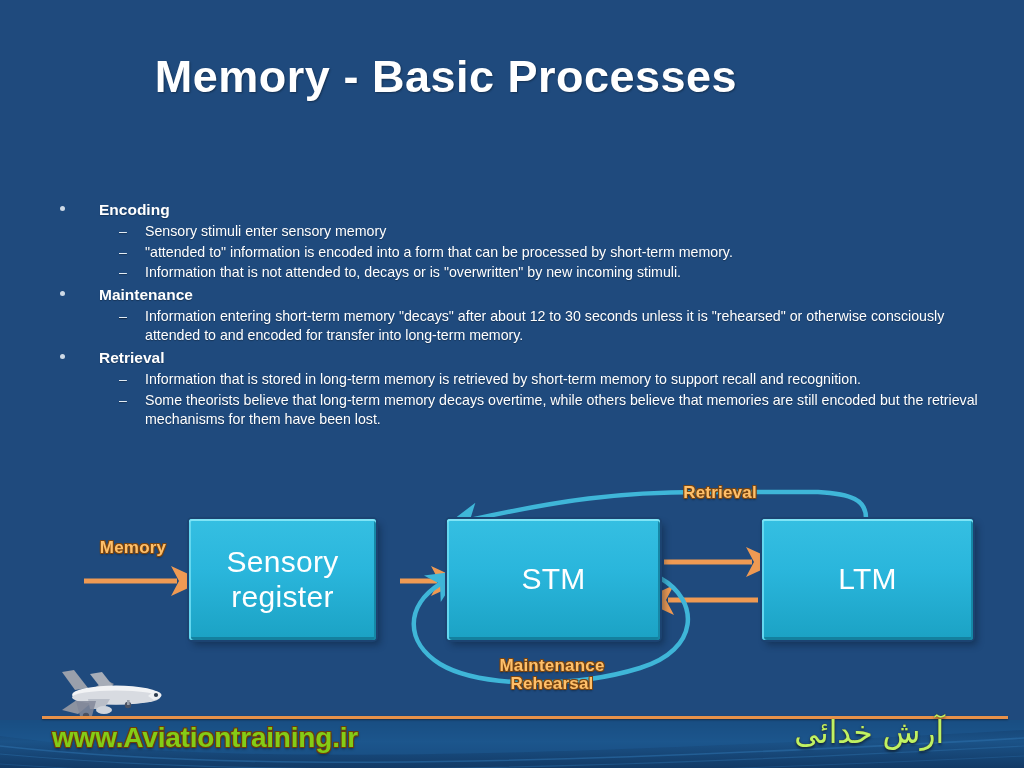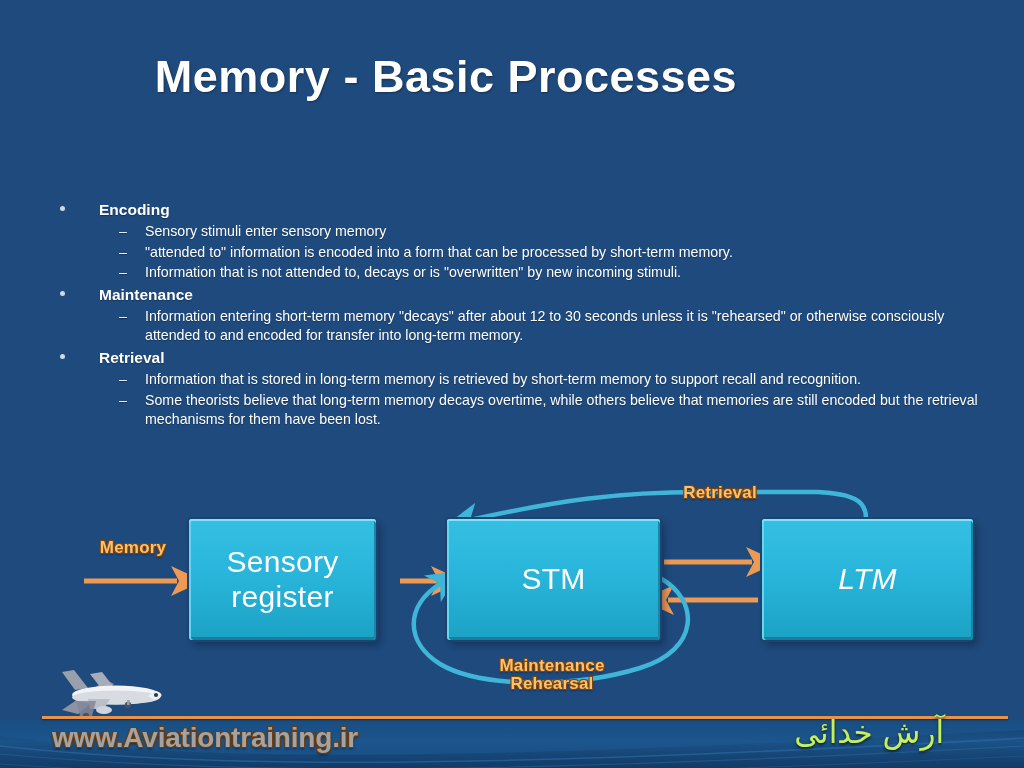--- a/index.html
+++ b/index.html
@@ -93,21 +93,21 @@
     justify-content: center;
     text-align: center;
     color: #ffffff;
     font-size: 30px;
     font-weight: normal;
     line-height: 1.16;
     letter-spacing: 0.3px;
   }
   #box-sensory { left: 189px; top: 519px; width: 187px; height: 121px; }
   #box-stm     { left: 447px; top: 519px; width: 213px; height: 121px; }
-  #box-ltm     { left: 762px; top: 519px; width: 211px; height: 121px; font-style: italic; }
+  #box-ltm     { left: 762px; top: 519px; width: 211px; height: 121px; }
 
   .dlabel {
     position: absolute;
     font-size: 17px;
     font-weight: bold;
     color: #ffc06a;
     text-align: center;
     letter-spacing: 0.2px;
     text-shadow:
       -1px -1px 0 #7a4510, 1px -1px 0 #7a4510,
@@ -139,21 +139,21 @@
     left: 42px; top: 4px;
     width: 966px; height: 3px;
     background: #e8924a;
     box-shadow: 0 1px 2px rgba(0,0,0,0.4);
   }
   #site-url {
     position: absolute;
     left: 52px; top: 722px;
     font-size: 28px;
     font-weight: bold;
-    color: #a3a3a3;
+    color: #84cc16;
     letter-spacing: -0.2px;
     text-shadow:
       -1px -1px 0 #6d3c0c, 1px -1px 0 #6d3c0c,
       -1px  1px 0 #6d3c0c, 1px  1px 0 #6d3c0c,
        0 2px 3px rgba(0,0,0,0.5);
     white-space: nowrap;
   }
   #author-name {
     position: absolute;
     right: 80px; top: 714px;

